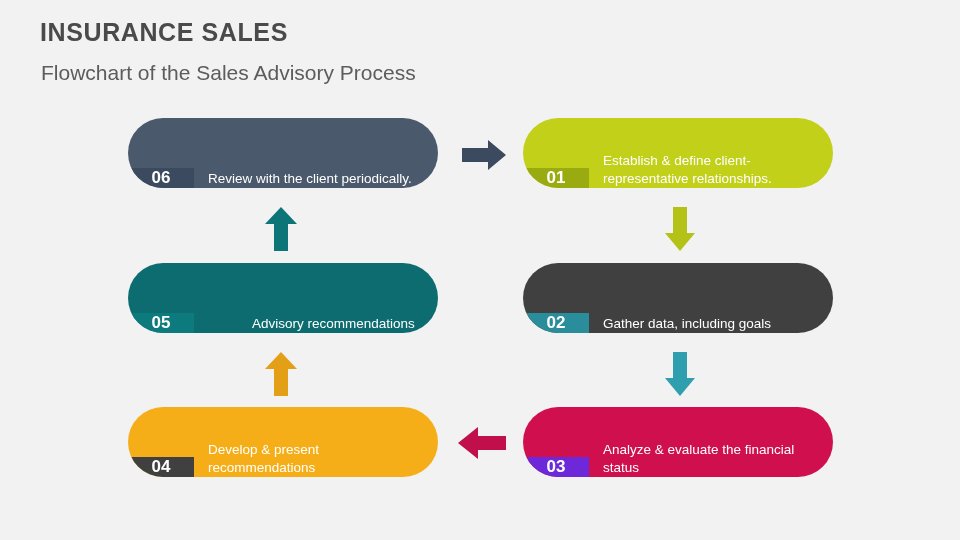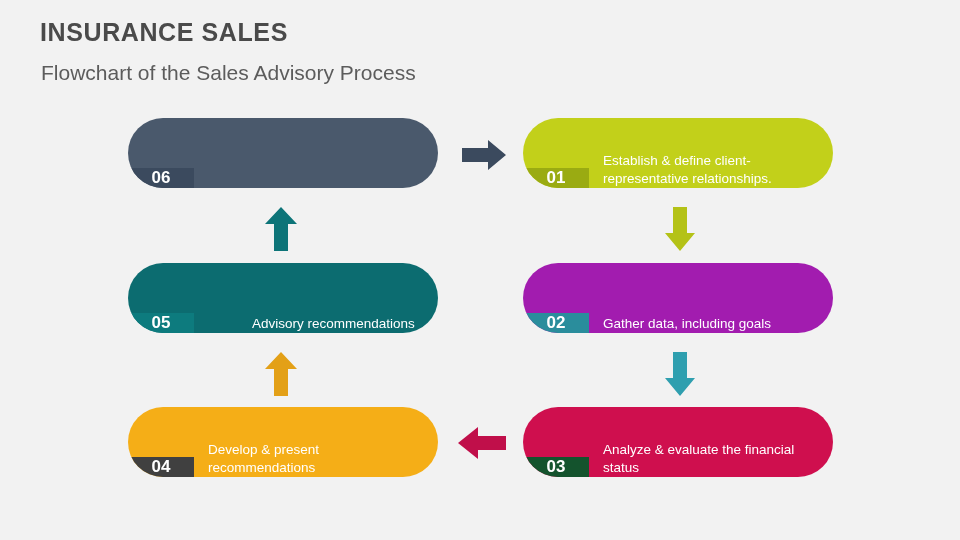--- a/index.html
+++ b/index.html
@@ -93,44 +93,45 @@
 </head>
 <body>
 
 <div id="slide">
 
   <div class="title">INSURANCE SALES</div>
   <div class="subtitle">Flowchart of the Sales Advisory Process</div>
 
   <div class="pill" id="pill-06" style="background:#4a596c;">
     <div class="num" style="background:#3b4a5e;">06</div>
+    <div class="txt">Review with the client periodically.</div>
   </div>
 
   <div class="pill" id="pill-05" style="background:#0c6c70;gap:44px;">
     <div class="num" style="background:#0d7b7e;">05</div>
     <div class="txt">Advisory recommendations</div>
   </div>
 
   <div class="pill" id="pill-04" style="background:#f5ae17;">
     <div class="num" style="background:#404040;">04</div>
     <div class="txt">Develop &amp; present recommendations</div>
   </div>
 
   <div class="pill" id="pill-01" style="background:#c2d01a;">
     <div class="num" style="background:#9aab12;">01</div>
     <div class="txt">Establish &amp; define client-representative relationships.</div>
   </div>
 
-  <div class="pill" id="pill-02" style="background:#a21caf;">
+  <div class="pill" id="pill-02" style="background:#404040;">
     <div class="num" style="background:#2a8d9c;">02</div>
     <div class="txt">Gather data, including goals</div>
   </div>
 
   <div class="pill" id="pill-03" style="background:#cf0f4e;">
-    <div class="num" style="background:#14532d;">03</div>
+    <div class="num" style="background:#6d28d9;">03</div>
     <div class="txt">Analyze &amp; evaluate the financial status</div>
   </div>
 
   <div class="arrow" id="arrow-left-to-right">
     <svg width="44" height="30" viewBox="0 0 44 30" xmlns="http://www.w3.org/2000/svg">
       <path d="M0 8 H26 V0 L44 15 L26 30 V22 H0 Z" fill="#3b4a5e"></path>
     </svg>
   </div>
 
   <div class="arrow" id="arrow-right-to-down-1">

